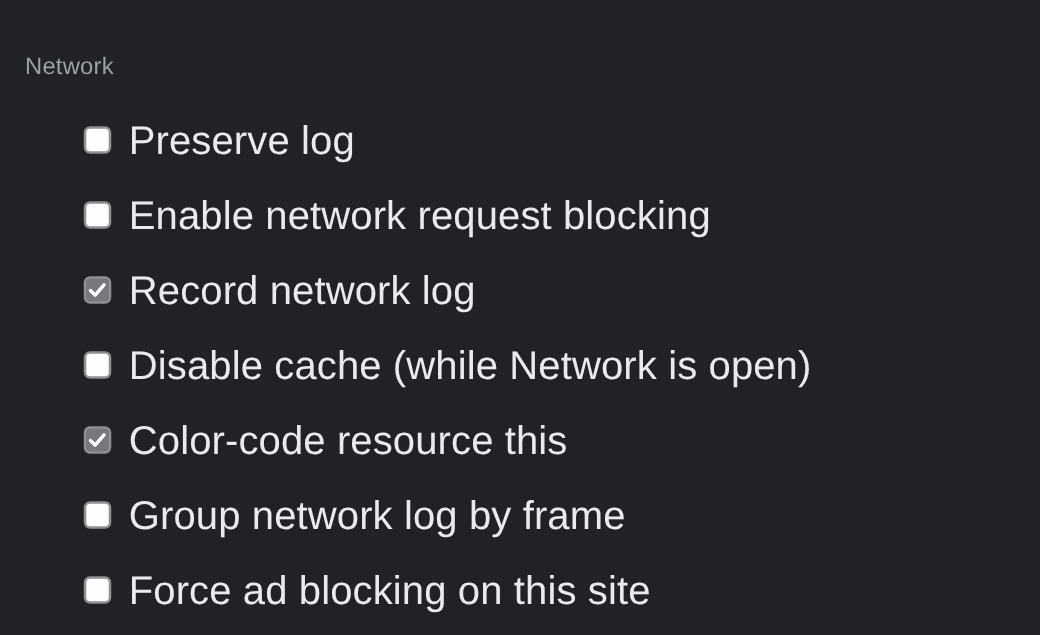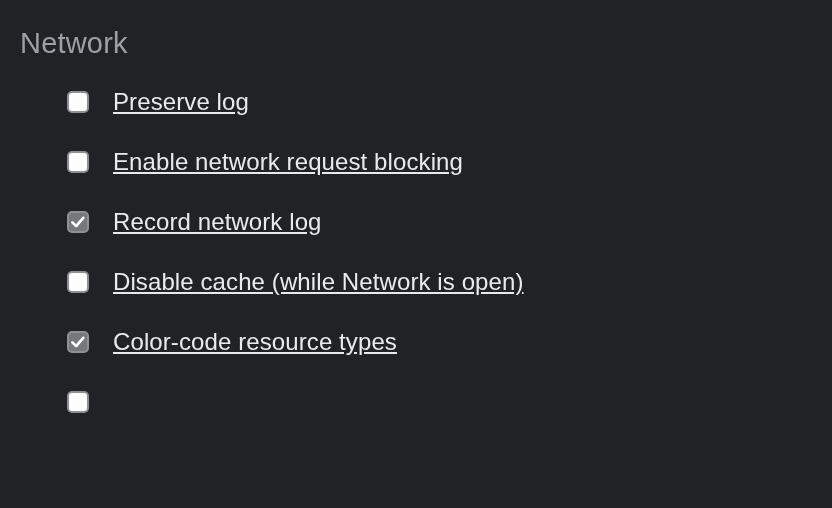--- a/index.html
+++ b/index.html
@@ -17,22 +17,22 @@
   body{
     background:var(--bg);
     font-family:"Liberation Sans","DejaVu Sans",sans-serif;
     -webkit-font-smoothing:antialiased;
   }
   .settings-pane{
     width:832px;height:508px;
     position:relative;
   }
   .section-title{
-    margin:26px 0 0 20px;
-    font-size:29px;
+    margin:36px 0 0 20px;
+    font-size:19px;
     line-height:35px;
     font-weight:400;
     color:var(--heading);
     letter-spacing:.2px;
   }
   .checkbox-list{
     margin-top:11px;
   }
   .checkbox-row{
     height:60px;
@@ -49,27 +49,26 @@
     display:flex;align-items:center;justify-content:center;
     cursor:pointer;
   }
   .checkbox svg{display:none;width:18px;height:18px;}
   .checkbox.checked{
     background:var(--box-checked-bg);
     border-color:var(--box-checked-border);
   }
   .checkbox.checked svg{display:block;}
   .checkbox-label{
-    margin-left:24px;
-    font-size:24px;
+    margin-left:14px;
+    font-size:32px;
     color:var(--label);
     letter-spacing:.1px;
     cursor:pointer;
     white-space:nowrap;
-    text-decoration:underline;
   }
 </style>
 </head>
 <body>
 
 <div class="settings-pane">
 
   <h2 class="section-title">Network</h2>
 
   <div class="checkbox-list">
@@ -103,24 +102,31 @@
       </div>
       <span class="checkbox-label">Disable cache (while Network is open)</span>
     </div>
 
     <div class="checkbox-row">
       <div class="checkbox checked">
         <svg viewBox="0 0 24 24">
             <polyline points="4.5,12.5 9.5,17.5 19,6.5" fill="none" stroke="var(--check)" stroke-width="3.6" stroke-linecap="round" stroke-linejoin="round"></polyline>
           </svg>
       </div>
-      <span class="checkbox-label">Color-code resource types</span>
+      <span class="checkbox-label">Color-code resource this</span>
     </div>
-
 
     <div class="checkbox-row">
       <div class="checkbox">
         
       </div>
+      <span class="checkbox-label">Group network log by frame</span>
+    </div>
+
+    <div class="checkbox-row">
+      <div class="checkbox">
+        
+      </div>
+      <span class="checkbox-label">Force ad blocking on this site</span>
     </div>
 
   </div>
 </div>
 
 </body></html>

